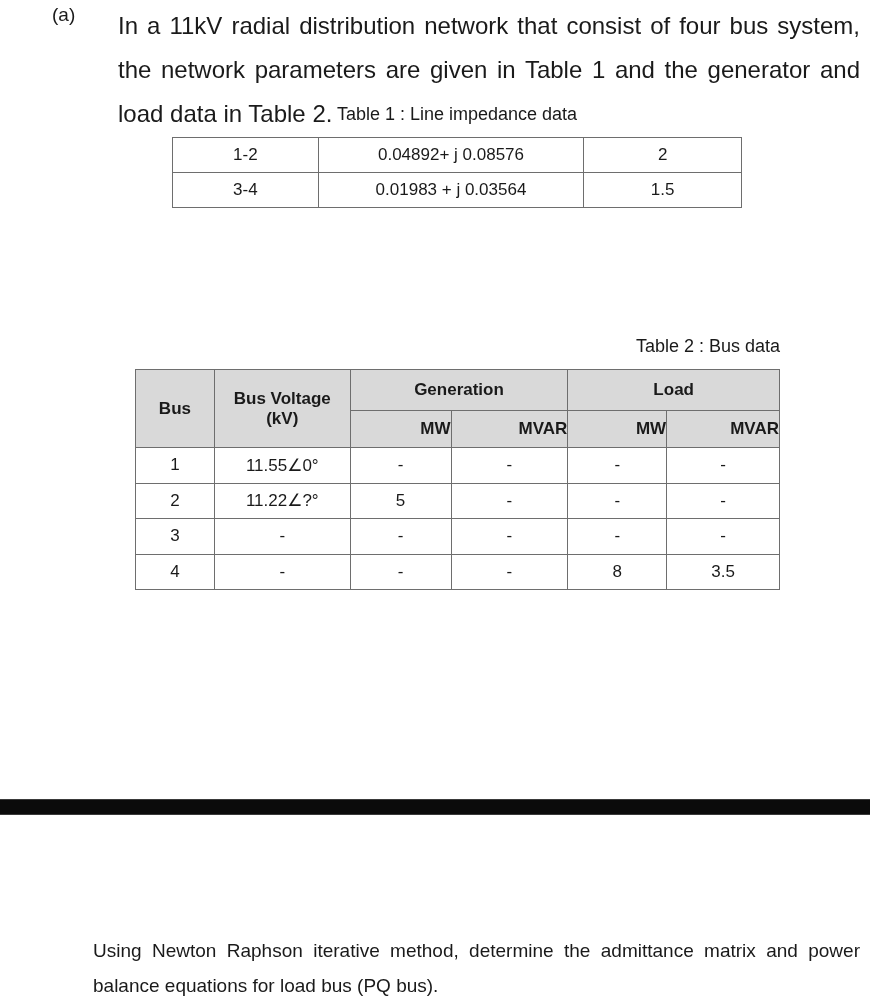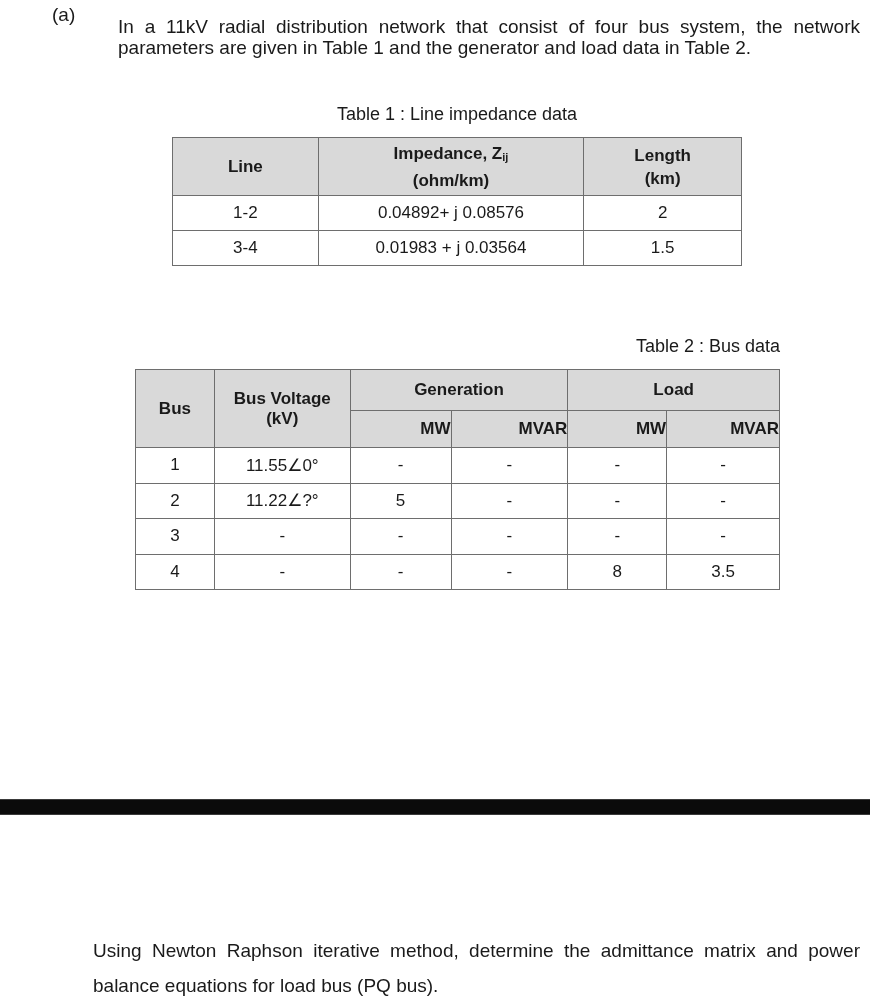--- a/index.html
+++ b/index.html
@@ -1,20 +1,20 @@
 <!DOCTYPE html>
 <html><head>
   <meta charset="utf-8">
   <style>
     * { box-sizing: border-box; margin: 0; padding: 0; }
     html, body { width: 870px; height: 1000px; background: #ffffff; overflow: hidden; }
     body { position: relative; font-family: "Liberation Sans", sans-serif; color: #1a1a1a; }
 
     .label-a { position: absolute; left: 52px; top: 4px; font-size: 19px; }
-    .intro { position: absolute; left: 118px; top: 16px; width: 742px; font-size: 19px; line-height: 21px; text-align: justify; text-align-last: left; }
+    .intro { position: absolute; left: 118px; top: 4px; width: 742px; font-size: 24px; line-height: 44px; text-align: justify; text-align-last: left; }
 
     .caption { position: absolute; font-size: 18px; text-align: center; }
     .cap1 { left: 172px; width: 570px; top: 104px; }
     .cap2 { left: 135px; width: 645px; top: 336px; text-align: right; }
 
     table { position: absolute; border-collapse: collapse; font-size: 17px; }
     td, th { border: 1.5px solid #6e6e6e; text-align: center; vertical-align: middle; font-weight: normal; }
     th { background: #d9d9d9; font-weight: bold; }
 
     .t1 { left: 172px; top: 137px; width: 570px; }
@@ -39,31 +39,20 @@
 <p class="intro">In a 11kV radial distribution network that consist of four bus system, the network parameters are given in Table 1 and the generator and load data in Table 2.</p>
 
 <div class="caption cap1">Table 1 : Line impedance data</div>
 <table class="t1">
   <colgroup>
     <col style="width:146px">
     <col style="width:266px">
     <col style="width:158px">
   </colgroup>
   <tbody>
-      <tr>
-    <th>Line</th>
-    <th>
-      <span>Impedance, Z</span><sub class="ij">ij</sub><br>
-      <span>(ohm/km)</span>
-    </th>
-    <th>
-      <span>Length</span><br>
-      <span>(km)</span>
-    </th>
-  </tr>
   <tr>
     <td>1-2</td>
     <td>0.04892+ j 0.08576</td>
     <td>2</td>
   </tr>
   <tr>
     <td>3-4</td>
     <td>0.01983 + j 0.03564</td>
     <td>1.5</td>
   </tr>

